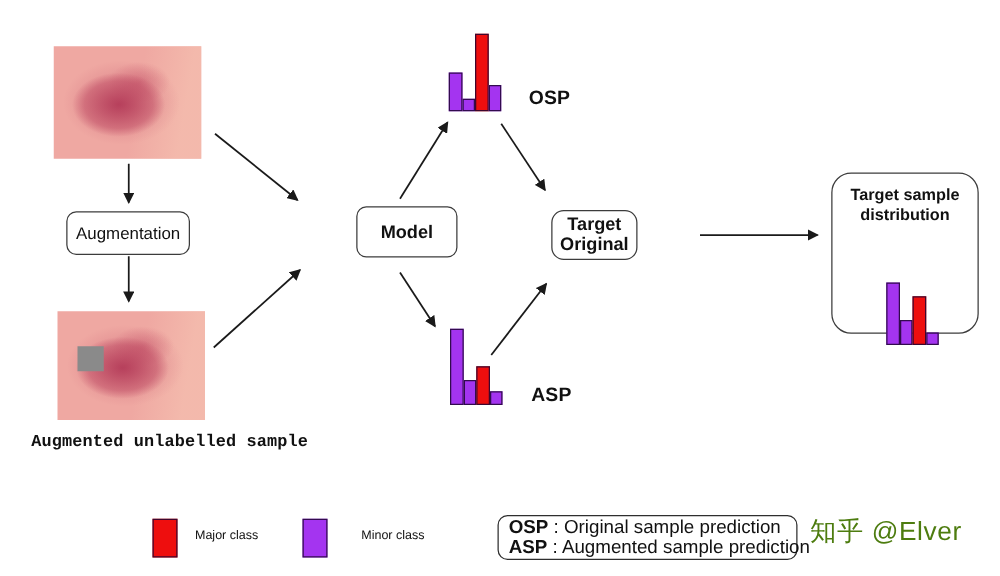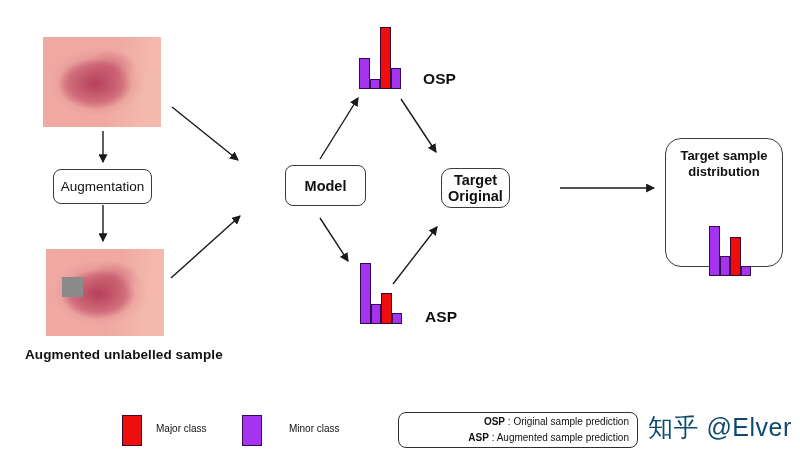--- a/index.html
+++ b/index.html
@@ -47,24 +47,24 @@
   
   .swatch{width:20px;height:31px;box-sizing:border-box;border:1.2px solid rgba(30,5,50,0.85);}
   .legend-label{font-size:10px;white-space:nowrap;}
 
   
   .defs-box{
     left:398px;top:412px;width:240px;height:36px;background:#fff;
     border:1.5px solid #2e2e2e;border-radius:8px;box-sizing:border-box;
     padding:1px 8px;display:flex;flex-direction:column;justify-content:center;
   }
-  .def-line{font-size:10px;line-height:16.5px;white-space:nowrap;text-align:right;}
+  .def-line{font-size:15px;line-height:16.5px;white-space:nowrap;}
   .def-line .term{font-weight:bold;}
 
-  .watermark{left:648px;top:411px;font-size:25px;color:#0c4a6e;letter-spacing:0.5px;white-space:nowrap;}
+  .watermark{left:648px;top:411px;font-size:21px;color:#4d7c0f;letter-spacing:0.5px;white-space:nowrap;}
 </style>
 </head>
 <body>
 
 <div class="canvas">
 
   <svg class="arrows" viewBox="0 0 800 461">
     <defs>
       <marker id="ah" viewBox="0 0 8 8" refX="7" refY="4" markerWidth="9" markerHeight="9" markerUnits="userSpaceOnUse" orient="auto">
         <path d="M0,0 L8,4 L0,8 Z" fill="#1a1a1a"></path>
@@ -85,21 +85,21 @@
   <div class="abs lesion-img" style="left:43px;top:37px;"></div>
 
   <div class="abs node" style="left:53px;top:169px;width:99px;height:35px;">
     <span class="node-label">Augmentation</span>
   </div>
 
   <div class="abs lesion-img" style="left:46px;top:249px;height:87px;">
     <div class="patch"></div>
   </div>
 
-  <div class="abs section-label" style="left:25px;top:347px;">Augmented unlabelled sample</div>
+  <div class="abs section-label" style="left:25px;top:347px;font-family:Liberation Mono, monospace;">Augmented unlabelled sample</div>
 
   <div class="abs node bold" style="left:242px;top:165px;width:81px;height:41px;margin-left:43px;">
     <span class="node-label">Model</span>
   </div>
 
   <div class="abs chart" style="left:359px;top:27px;height:62px;">
       <div class="bar" style="height: 31px; width: 10.5px; background: rgb(164, 52, 240);"></div>
       <div class="bar" style="height: 10px; width: 10.5px; background: rgb(164, 52, 240);"></div>
       <div class="bar" style="height: 62px; width: 10.5px; background: rgb(238, 14, 14);"></div>
       <div class="bar" style="height: 21px; width: 10.5px; background: rgb(164, 52, 240);"></div>

